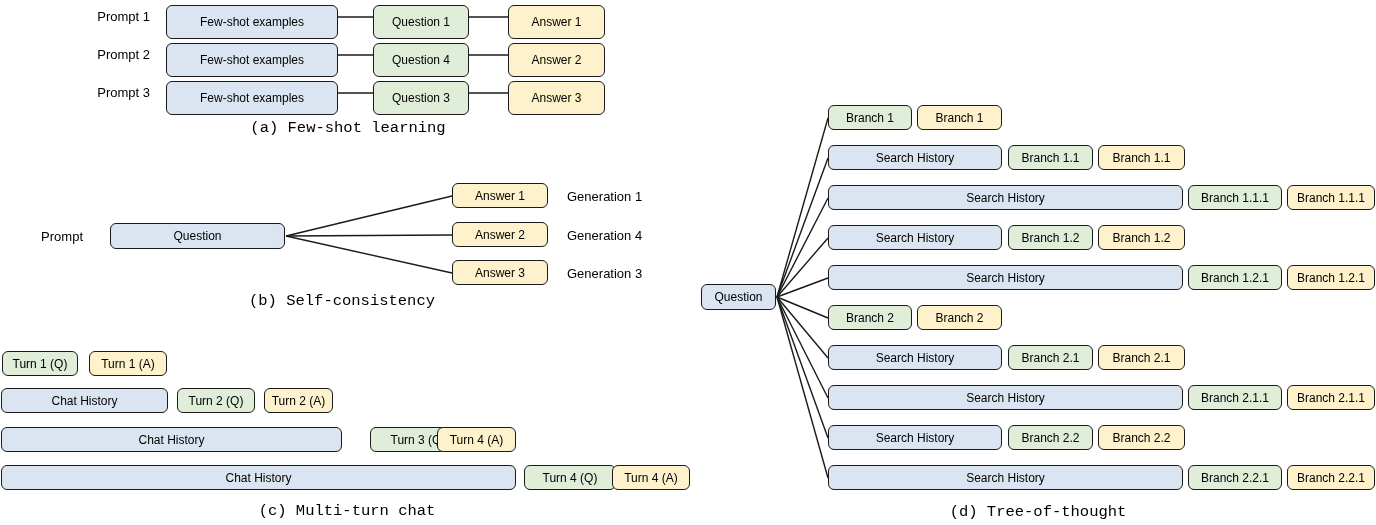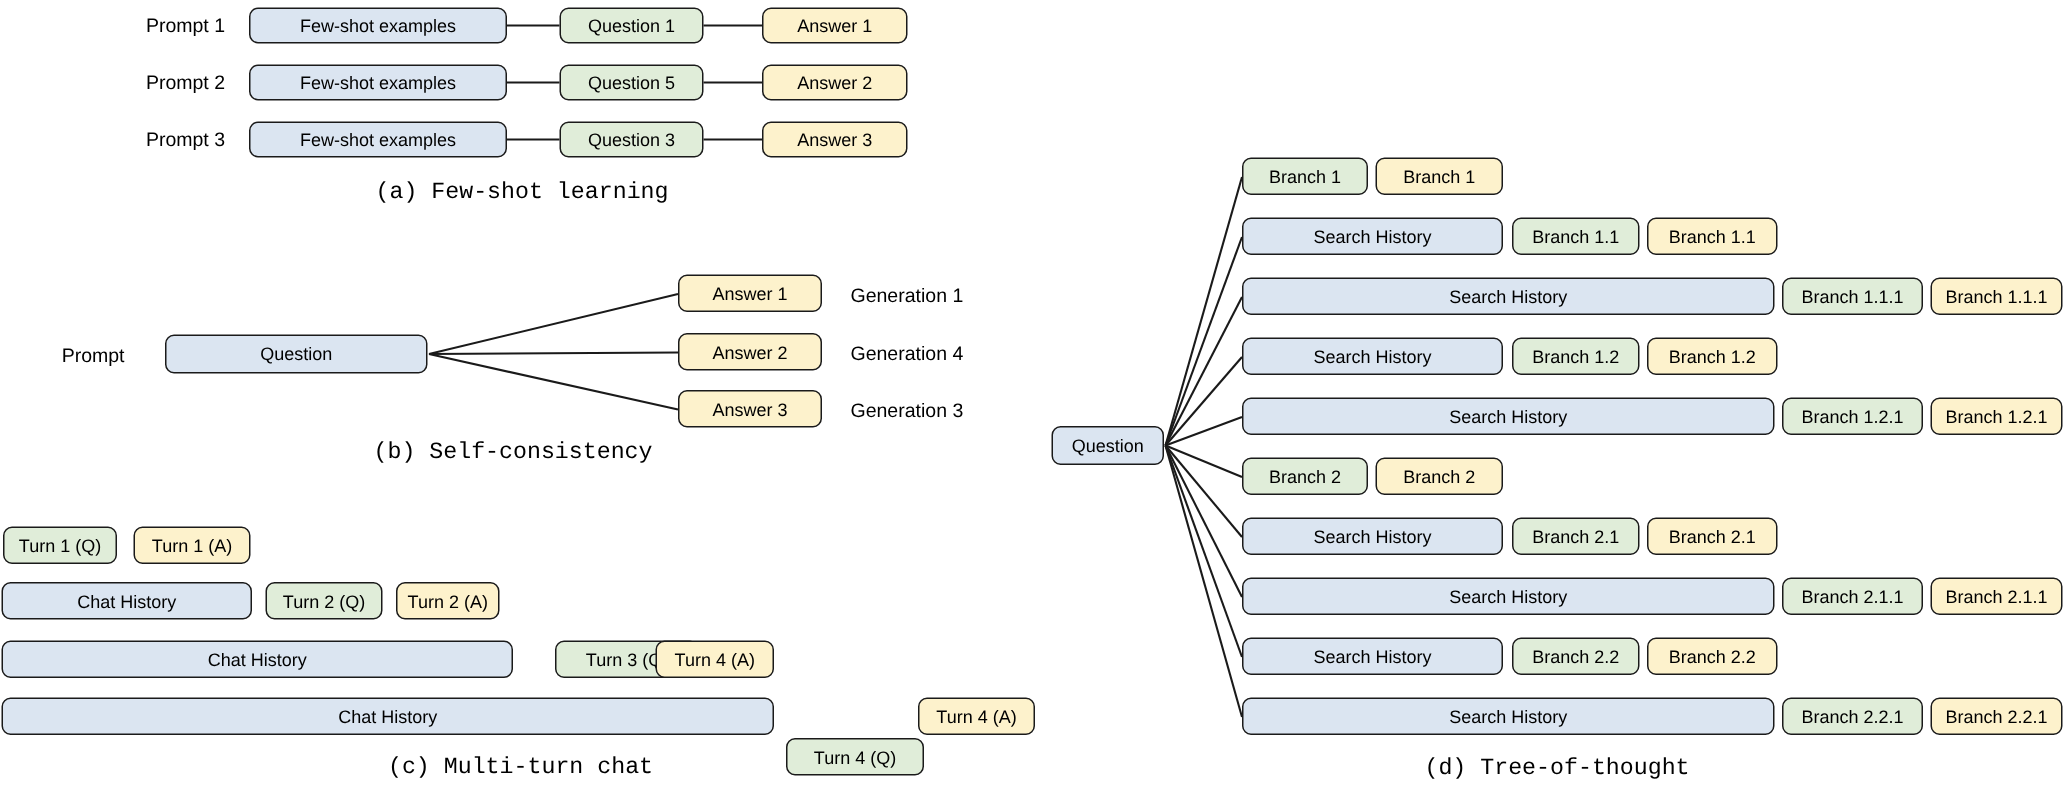--- a/index.html
+++ b/index.html
@@ -19,21 +19,21 @@
     height: 25px;
     border: 1.5px solid var(--border, #1a1a1a);
     border-radius: 6px;
     display: flex;
     align-items: center;
     justify-content: center;
     font-size: 12px;
     white-space: nowrap;
     z-index: 1;
   }
-  .h24 { height: 24px; }
+  .h24 { height: 34px; }
   .h26 { height: 26px; }
   .blue   { background: var(--blue,   #dbe5f1); }
   .green  { background: var(--green,  #e0edd9); }
   .yellow { background: var(--yellow, #fdf2cc); }
   .side-label {
     position: absolute;
     font-size: 13px;
     white-space: nowrap;
     z-index: 1;
   }
@@ -88,21 +88,21 @@
 
   
   <div class="panel">
     <div class="side-label ralign" style="left:40px;top:9px;width:110px">Prompt 1</div>
     <div class="box h24 blue" style="left:166px;top:5px;width:172px">Few-shot examples</div>
     <div class="box h24 green" style="left:373px;top:5px;width:96px">Question 1</div>
     <div class="box h24 yellow" style="left:508px;top:5px;width:97px">Answer 1</div>
 
     <div class="side-label ralign" style="left:40px;top:47px;width:110px">Prompt 2</div>
     <div class="box h24 blue" style="left:166px;top:43px;width:172px">Few-shot examples</div>
-    <div class="box h24 green" style="left:373px;top:43px;width:96px">Question 5</div>
+    <div class="box h24 green" style="left:373px;top:43px;width:96px">Question 4</div>
     <div class="box h24 yellow" style="left:508px;top:43px;width:97px">Answer 2</div>
 
     <div class="side-label ralign" style="left:40px;top:85px;width:110px">Prompt 3</div>
     <div class="box h24 blue" style="left:166px;top:81px;width:172px">Few-shot examples</div>
     <div class="box h24 green" style="left:373px;top:81px;width:96px">Question 3</div>
     <div class="box h24 yellow" style="left:508px;top:81px;width:97px">Answer 3</div>
 
     <div class="caption" style="left:348px;top:119px">(a) Few-shot learning</div>
   </div>
 
@@ -130,21 +130,21 @@
 
     <div class="box blue" style="left:1px;top:388px;width:167px">Chat History</div>
     <div class="box green" style="left:177px;top:388px;width:78px">Turn 2 (Q)</div>
     <div class="box yellow" style="left:264px;top:388px;width:69px">Turn 2 (A)</div>
 
     <div class="box blue" style="left:1px;top:427px;width:341px">Chat History</div>
     <div class="box green" style="left:370px;top:427px;width:96px">Turn 3 (Q)</div>
     <div class="box yellow" style="left:437px;top:427px;width:79px">Turn 4 (A)</div>
 
     <div class="box blue" style="left:1px;top:465px;width:515px">Chat History</div>
-    <div class="box green" style="left:524px;top:492px;width:92px">Turn 4 (Q)</div>
+    <div class="box green" style="left:524px;top:465px;width:92px">Turn 4 (Q)</div>
     <div class="box yellow" style="left:612px;top:465px;width:78px">Turn 4 (A)</div>
 
     <div class="caption" style="left:347px;top:502px">(c) Multi-turn chat</div>
   </div>
 
   
   <div class="panel">
     <div class="box h26 blue" style="left:701px;top:284px;width:75px">Question</div>
 
     <div class="box green" style="left:828px;top:105px;width:84px">Branch 1</div>

